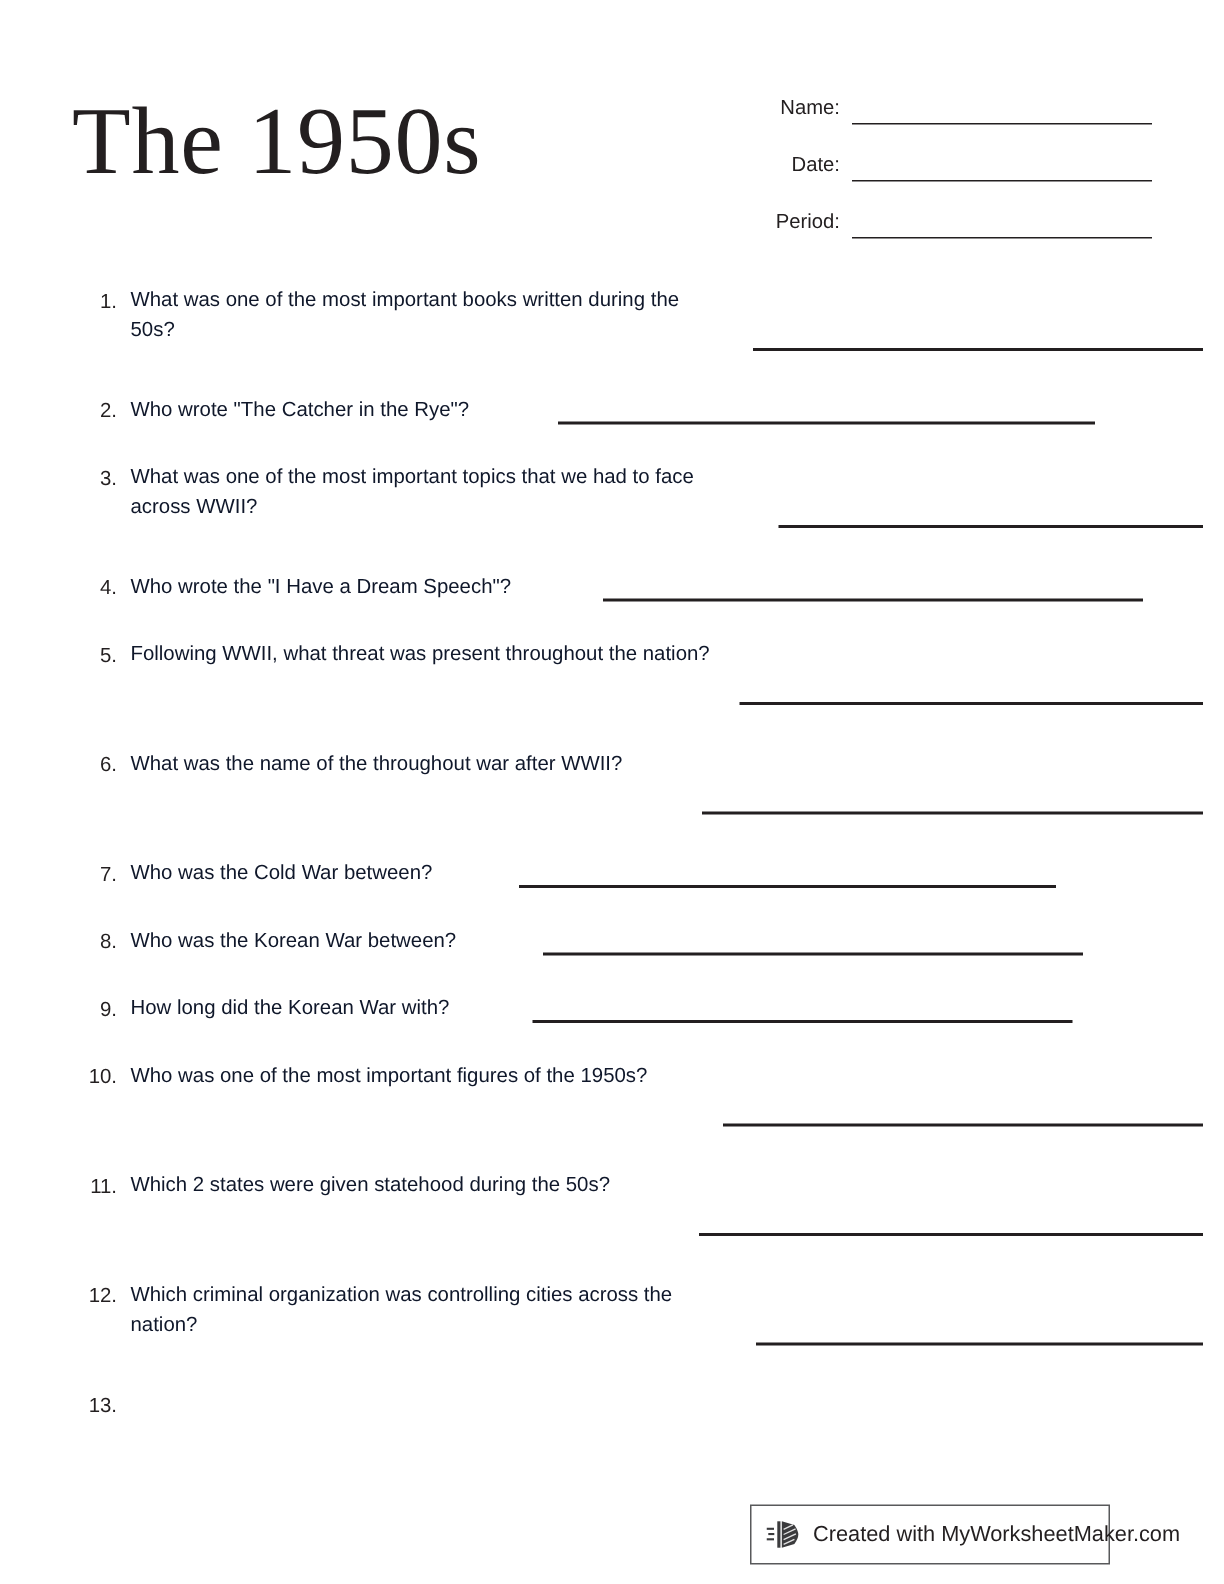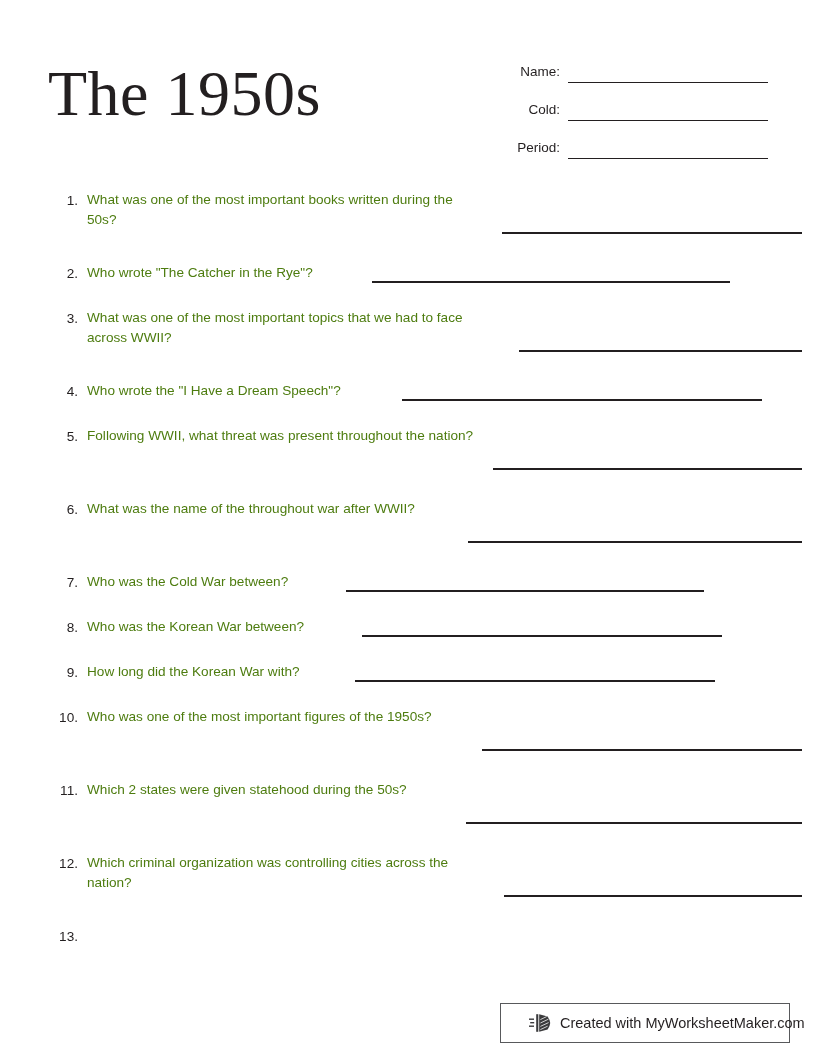--- a/index.html
+++ b/index.html
@@ -102,21 +102,21 @@
   .q-body {
     flex: 1 1 auto;
     position: relative;
     padding-left: 9px;
     min-height: 20px;
   }
 
   .q-text {
     font-size: 13.6px;
     line-height: 19.5px;
-    color: #4d7c0f;
+    color: #0f172a;
     display: block;
   }
   .q-text.wrap {
     max-width: 390px;
   }
 
   
   .q-line-inline {
     position: absolute;
     border-bottom: 2px solid #231f20;
@@ -128,28 +128,28 @@
     position: absolute;
     border-bottom: 2px solid #231f20;
     height: 0;
   }
 
   
   .footer-badge {
     position: absolute;
     left: 500px;
     top: 1003px;
-    width: 290px;
+    width: 240px;
     height: 40px;
     border: 1.3px solid #58595b;
     background: #ffffff;
     display: flex;
     align-items: center;
     box-sizing: border-box;
-    padding-left: 28px;
+    padding-left: 10px;
   }
   .badge-logo {
     width: 22px;
     height: 24px;
     flex: 0 0 22px;
     margin-right: 9px;
     position: relative;
   }
   .badge-text {
     font-size: 14.5px;
@@ -165,21 +165,21 @@
 
   <div class="header">
     <div class="title">The 1950s</div>
 
     <div class="meta-fields">
       <div class="meta-row">
         <div class="meta-label">Name:</div>
         <div class="meta-line"></div>
       </div>
       <div class="meta-row">
-        <div class="meta-label">Cold:</div>
+        <div class="meta-label">Date:</div>
         <div class="meta-line"></div>
       </div>
       <div class="meta-row">
         <div class="meta-label">Period:</div>
         <div class="meta-line"></div>
       </div>
     </div>
   </div>
 
   <div class="questions" id="questions-list">

